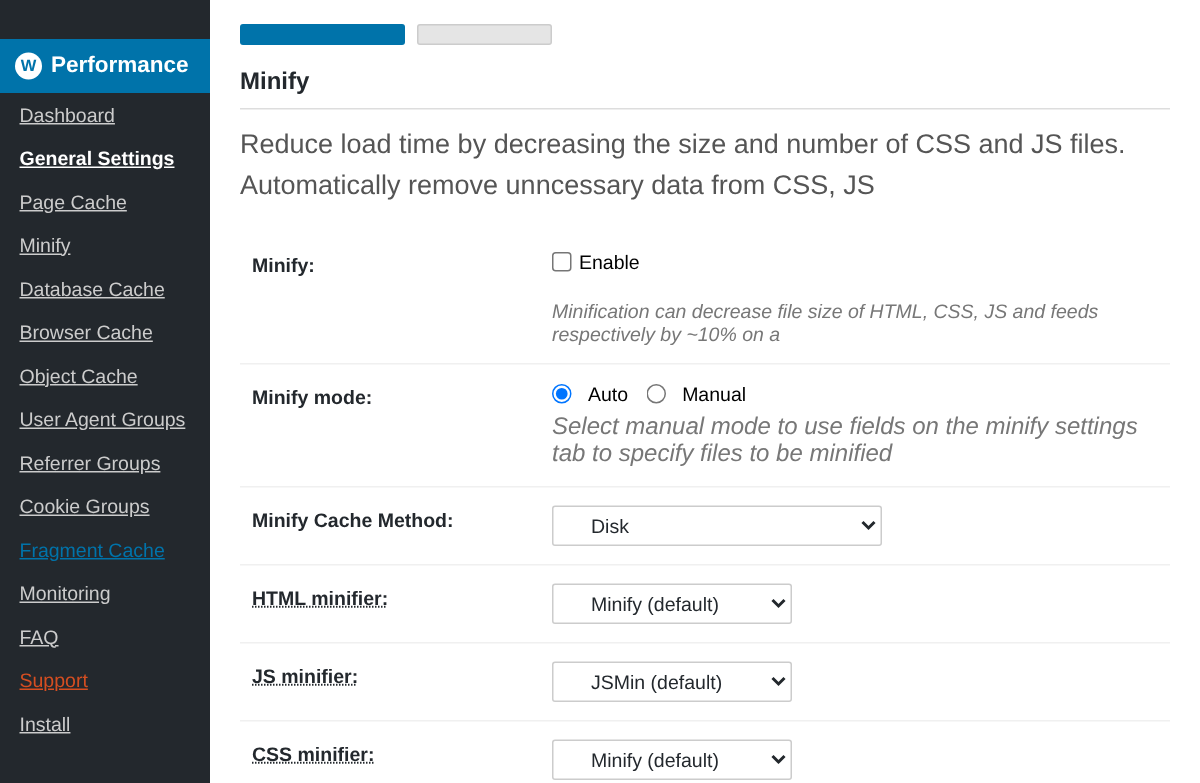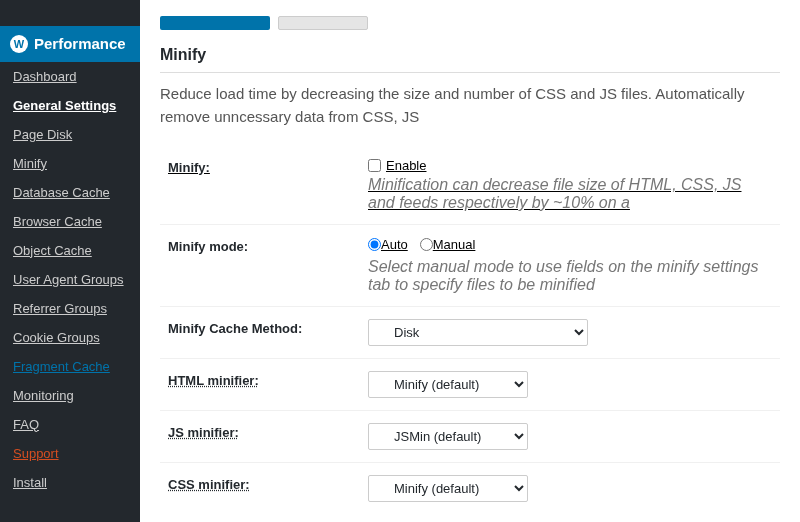--- a/index.html
+++ b/index.html
@@ -98,36 +98,35 @@
       font-weight: 600;
       color: #23282d;
       margin-bottom: 10px;
       padding-bottom: 8px;
       border-bottom: 1px solid #ddd;
     }
 
     
     .section-desc {
       color: #555;
-      font-size: 15px;
+      font-size: 18px;
       margin-bottom: 18px;
       line-height: 1.5;
     }
 
     
     .settings-table {
       width: 100%;
       border-collapse: collapse;
     }
     .settings-table tr {
       border-top: 1px solid #f0f0f0;
     }
     .settings-table tr:first-child {
       border-top: none;
-      text-decoration: underline;
     }
     .settings-table td {
       padding: 12px 8px;
       vertical-align: top;
     }
     .settings-table td:first-child {
       width: 200px;
       font-weight: 600;
       color: #23282d;
       padding-top: 14px;
@@ -135,50 +134,49 @@
     .label-underline {
       text-decoration: underline;
       text-decoration-style: dotted;
     }
 
     
     .enable-row {
       display: flex;
       align-items: flex-start;
       flex-direction: column;
-      gap: 1px;
+      gap: 16px;
     }
     .enable-check {
       display: flex;
       align-items: center;
       gap: 5px;
     }
     .sub-desc {
       color: #777;
-      font-size: 16px;
+      font-size: 13px;
       margin-top: 2px;
       font-style: italic;
     }
 
     
     .radio-row {
       display: flex;
       flex-direction: column;
       gap: 4px;
     }
     .radio-options {
       display: flex;
       align-items: center;
       gap: 12px;
     }
     .radio-option {
       display: flex;
       align-items: center;
-      gap: 0;
-      text-decoration: underline;
+      gap: 11px;
     }
     .sub-desc-radio {
       color: #777;
       font-size: 16px;
       font-style: italic;
       margin-top: 2px;
     }
 
     
     select {
@@ -215,21 +213,21 @@
     <span>Performance</span>
   </div>
 
   <div class="sidebar-item">
     <span>Dashboard</span>
   </div>
   <div class="sidebar-item active">
     <span>General Settings</span>
   </div>
   <div class="sidebar-item">
-    <span>Page Disk</span>
+    <span>Page Cache</span>
   </div>
   <div class="sidebar-item">
     <span>Minify</span>
   </div>
   <div class="sidebar-item">
     <span>Database Cache</span>
   </div>
   <div class="sidebar-item">
     <span>Browser Cache</span>
   </div>

